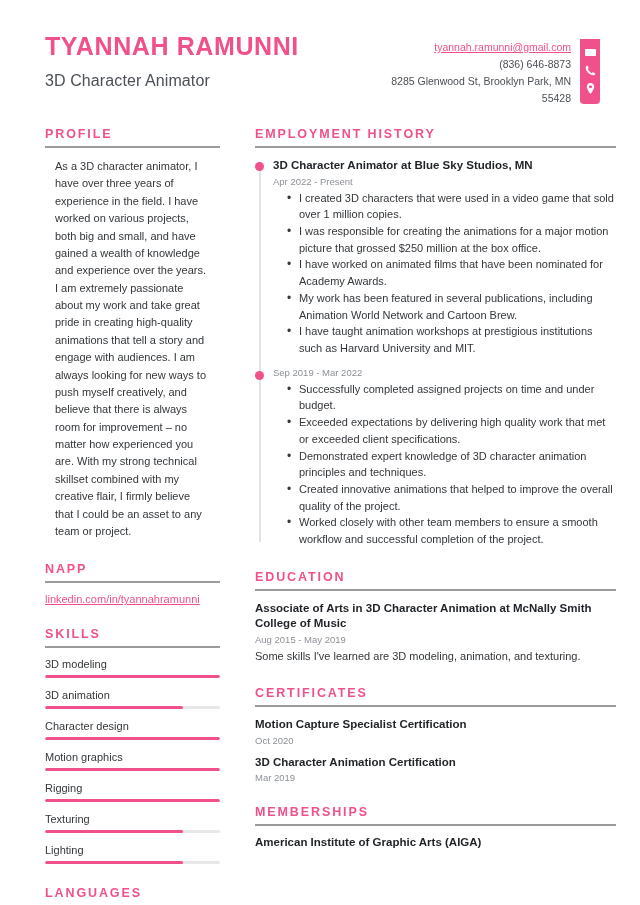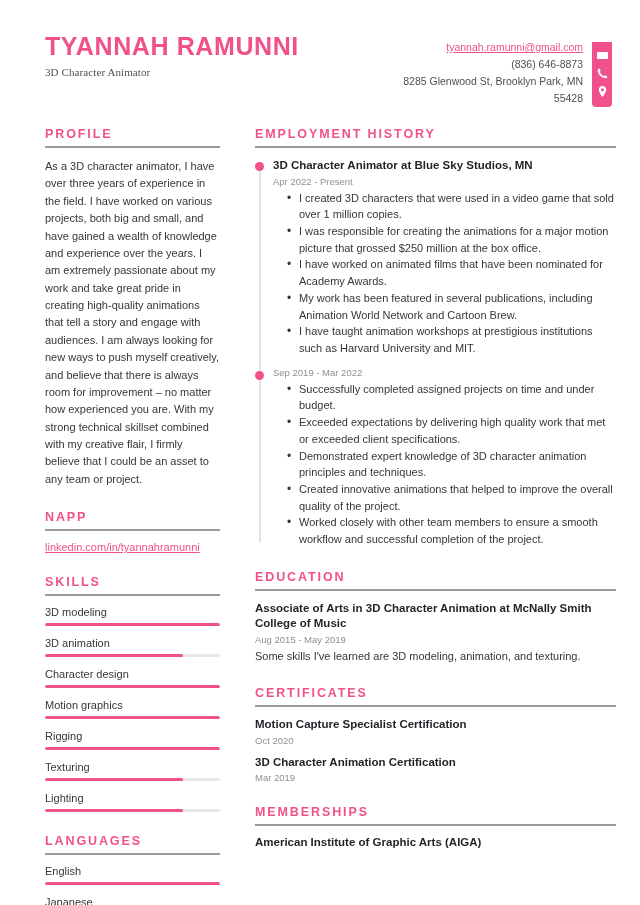--- a/index.html
+++ b/index.html
@@ -33,30 +33,29 @@
   }
   .name {
     color: #f0518b;
     font-size: 25px;
     font-weight: bold;
     letter-spacing: 0.6px;
     line-height: 1.1;
     margin: 0;
   }
   .job-title {
-    font-size: 11px;
+    font-size: 16px;
     color: #4b5056;
-    margin-top: 5px;
+    margin-top: 11px;
     letter-spacing: 0.1px;
-    font-family: Liberation Serif, serif;
   }
   .header-right {
     display: flex;
-    align-items: flex-end;
-    padding-right: 4px;
+    align-items: center;
+    padding-right: 16px;
   }
   .contact-lines {
     text-align: right;
     font-size: 10.5px;
     color: #4b5056;
     line-height: 1.62;
     padding-top: 6px;
     padding-right: 9px;
   }
   .contact-email {
@@ -117,21 +116,21 @@
     margin-bottom: 10px;
   }
 
   
   .profile-text {
     font-size: 11px;
     line-height: 1.58;
     color: #33373b;
   }
   .profile-text p {
-    margin: 0;
+    margin: 10px;
   }
 
   
   .link-item {
     font-size: 11px;
     color: #f0518b;
     text-decoration: underline;
     display: block;
     margin-bottom: 11px;
   }

